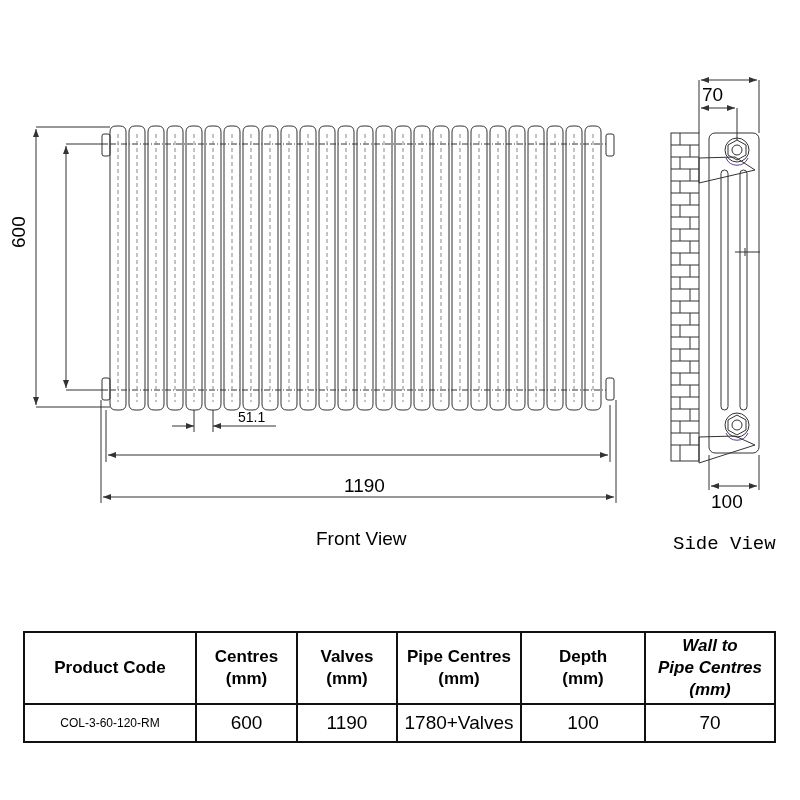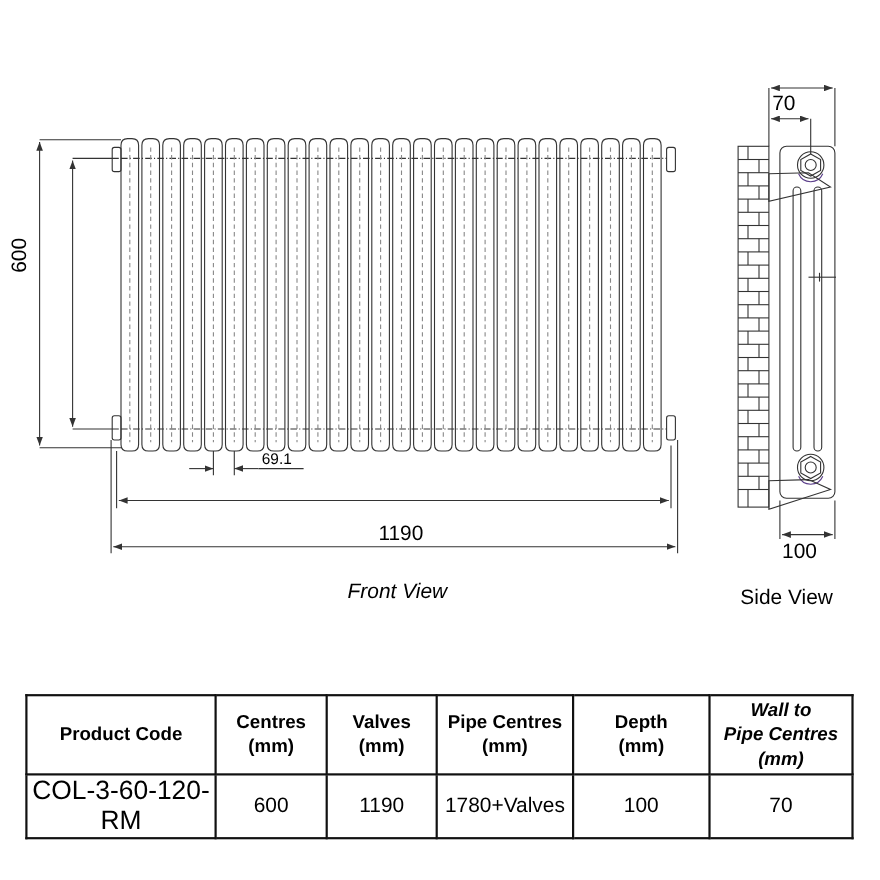--- a/index.html
+++ b/index.html
@@ -4,27 +4,27 @@
 <style>
   html, body { margin:0; padding:0; background:#ffffff; }
   body { width:800px; height:800px; position:relative; overflow:hidden; font-family:"Liberation Sans", sans-serif; color:#000; }
   .drawing { position:absolute; left:0; top:0; width:800px; height:600px; }
   .label { position:absolute; font-family:"Liberation Sans", sans-serif; color:#000; white-space:nowrap; }
   .dim-600 { left:8px; top:248px; font-size:19px; transform:rotate(-90deg); transform-origin:left top; }
   .dim-445 { left:238px; top:409px; font-size:14px; }
   .dim-1190 { left:344px; top:475px; font-size:19px; }
   .dim-70 { left:702px; top:84px; font-size:19px; }
   .dim-100 { left:711px; top:491px; font-size:19px; }
-  .caption-front { left:316px; top:528px; font-size:19px;font-style:italic; }
-  .caption-side { left:673px; top:533px; font-size:19px; }
+  .caption-front { left:316px; top:528px; font-size:19px; }
+  .caption-side { left:673px; top:533px; font-size:19px;font-family:Liberation Mono, monospace; }
   table.spec { position:absolute; left:23px; top:631px; border-collapse:collapse; font-family:"Liberation Sans", sans-serif; }
   table.spec th, table.spec td { border:2px solid #111; text-align:center; padding:0; }
   table.spec th { font-weight:bold; font-size:17px; line-height:22px; height:70px; }
   table.spec td { font-size:19px; height:36px; }
-  table.spec td.code { font-size:24px; }
+  table.spec td.code { font-size:12px; }
   .c1 { width:170px; } .c2 { width:99px; } .c3 { width:98px; } .c4 { width:122px; } .c5 { width:122px;border-radius:16px; } .c6 { width:128px;font-style:italic; }
 </style>
 </head>
 <body>
 
 <div class="drawing">
   <svg width="800" height="600" viewBox="0 0 800 600" xmlns="http://www.w3.org/2000/svg">
     <defs>
       <marker id="arr" markerWidth="8" markerHeight="6" refX="8" refY="3" orient="auto-start-reverse">
         <path d="M0,0 L8,3 L0,6 z" fill="#333"></path>
@@ -214,21 +214,21 @@
         <line x1="737" y1="108" x2="737" y2="140"></line>
         <line x1="701" y1="108" x2="735" y2="108" marker-start="url(#arr)" marker-end="url(#arr)"></line>
         <line x1="709" y1="455" x2="709" y2="490"></line>
         <line x1="759" y1="455" x2="759" y2="490"></line>
         <line x1="711" y1="486" x2="757" y2="486" marker-start="url(#arr)" marker-end="url(#arr)"></line>
       </g>
     </g>
   </svg>
 
   <div class="label dim-600">600</div>
-  <div class="label dim-445">69.1</div>
+  <div class="label dim-445">51.1</div>
   <div class="label dim-1190">1190</div>
   <div class="label dim-70">70</div>
   <div class="label dim-100">100</div>
   <div class="label caption-front">Front View</div>
   <div class="label caption-side">Side View</div>
 </div>
 
 <table class="spec">
   <thead>
     <tr>

